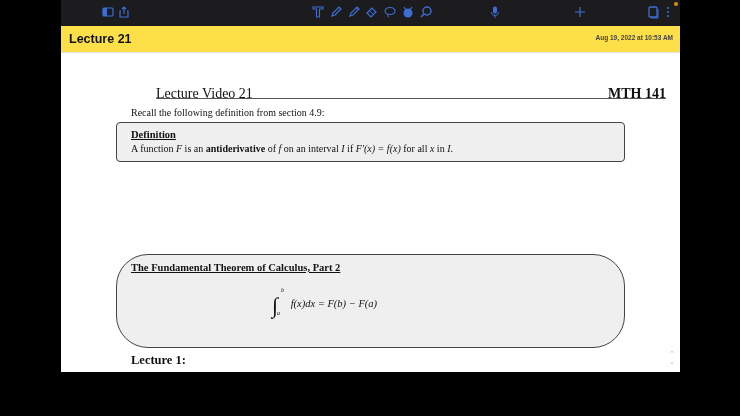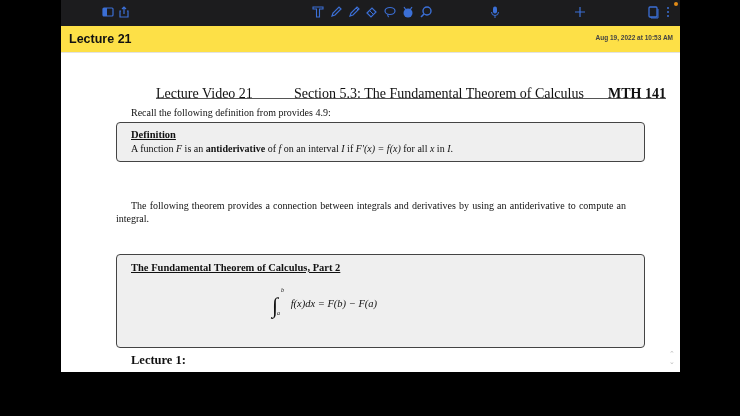--- a/index.html
+++ b/index.html
@@ -11,26 +11,26 @@
   .rec-dot{position:absolute;left:613px;top:2px;width:4px;height:4px;border-radius:50%;background:#e28b17;}
   .header{position:absolute;left:0;top:26px;width:619px;height:26px;background:#fde047;border-bottom:1px solid #e2e2e2;font-weight:bold;}
   .note-title{position:absolute;left:8px;top:6px;font-size:12.5px;color:#111;}
   .note-date{position:absolute;right:7px;top:8px;font-size:6.5px;color:#444;}
   .page{position:absolute;left:0;top:53px;width:619px;height:319px;font-family:"Liberation Serif",serif;color:#111;}
   .runhead{position:absolute;left:55px;top:33px;width:510px;height:12px;font-size:14px;border-bottom:1px solid #555;margin-left:40px;}
   .runhead .l{position:absolute;left:0;top:0;}
   .runhead .c{position:absolute;left:138px;top:0;}
   .runhead .r{position:absolute;right:0;top:0;font-weight:bold;}
   .recall{position:absolute;left:70px;top:54px;font-size:10px;}
-  .box{position:absolute;background:#efefef;border:1.5px solid #444;border-radius:4px;padding-left:20px;}
+  .box{position:absolute;background:#efefef;border:1.5px solid #444;border-radius:4px;}
   .def-box{left:55px;top:69px;width:507px;height:38px;}
   .box-title{position:absolute;left:14px;font-weight:bold;font-size:10.5px;text-decoration:underline;}
   .box-text{position:absolute;left:14px;font-size:10px;white-space:nowrap;}
   .para{position:absolute;left:55px;top:146px;width:510px;font-size:10px;line-height:13px;text-align:justify;text-indent:15px;}
-  .ftc-box{left:55px;top:201px;width:507px;height:92px;}
+  .ftc-box{left:55px;top:201px;width:507px;height:92px;border-radius:32px;}
   .formula{position:absolute;left:155px;top:38px;font-size:10.5px;font-style:italic;}
   .integral{font-size:22px;font-style:normal;vertical-align:-6px;}
   .lim-b{position:absolute;left:9px;top:-6px;font-size:6px;}
   .lim-a{position:absolute;left:5px;top:17px;font-size:6px;}
   .example{position:absolute;left:70px;top:300px;font-size:12.5px;font-weight:bold;}
   .scroll-ind{position:absolute;left:607px;top:297px;width:8px;height:20px;color:#bbb;font-size:7px;text-align:center;line-height:8px;}
   i.m{font-style:italic;}
 </style>
 </head>
 <body>
@@ -120,32 +120,30 @@
   </div>
 
   <div class="header">
     <span class="note-title">Lecture 21</span>
     <span class="note-date">Aug 19, 2022 at 10:53 AM</span>
   </div>
 
   <div class="page">
     <div class="runhead">
       <span class="l">Lecture Video 21</span>
-      <span class="c">Section 5.3: The Fundamental Theorem of Calculus</span>
       <span class="r">MTH 141</span>
     </div>
 
-    <div class="recall">Recall the following definition from provides 4.9:</div>
+    <div class="recall">Recall the following definition from section 4.9:</div>
 
     <div class="box def-box">
       <div class="box-title" style="top:6px">Definition</div>
       <div class="box-text" style="top:20px"><span>A function </span><i class="m">F</i><span> is an </span><b>antiderivative</b><span> of </span><i class="m">f</i><span> on an interval </span><i class="m">I</i><span> if </span><i class="m">F′(x) = f(x)</i><span> for all </span><i class="m">x</i><span> in </span><i class="m">I</i><span>.</span></div>
     </div>
 
-    <div class="para">The following theorem provides a connection between integrals and derivatives by using an antiderivative to compute an integral.</div>
 
     <div class="box ftc-box">
       <div class="box-title" style="top:7px">The Fundamental Theorem of Calculus, Part 2</div>
       <div class="formula">
         <span style="position:relative;display:inline-block;width:16px;">
           <span class="integral">∫</span>
           <span class="lim-b">b</span>
           <span class="lim-a">a</span>
         </span>
         <span>f(x)dx = F(b) − F(a)</span>

